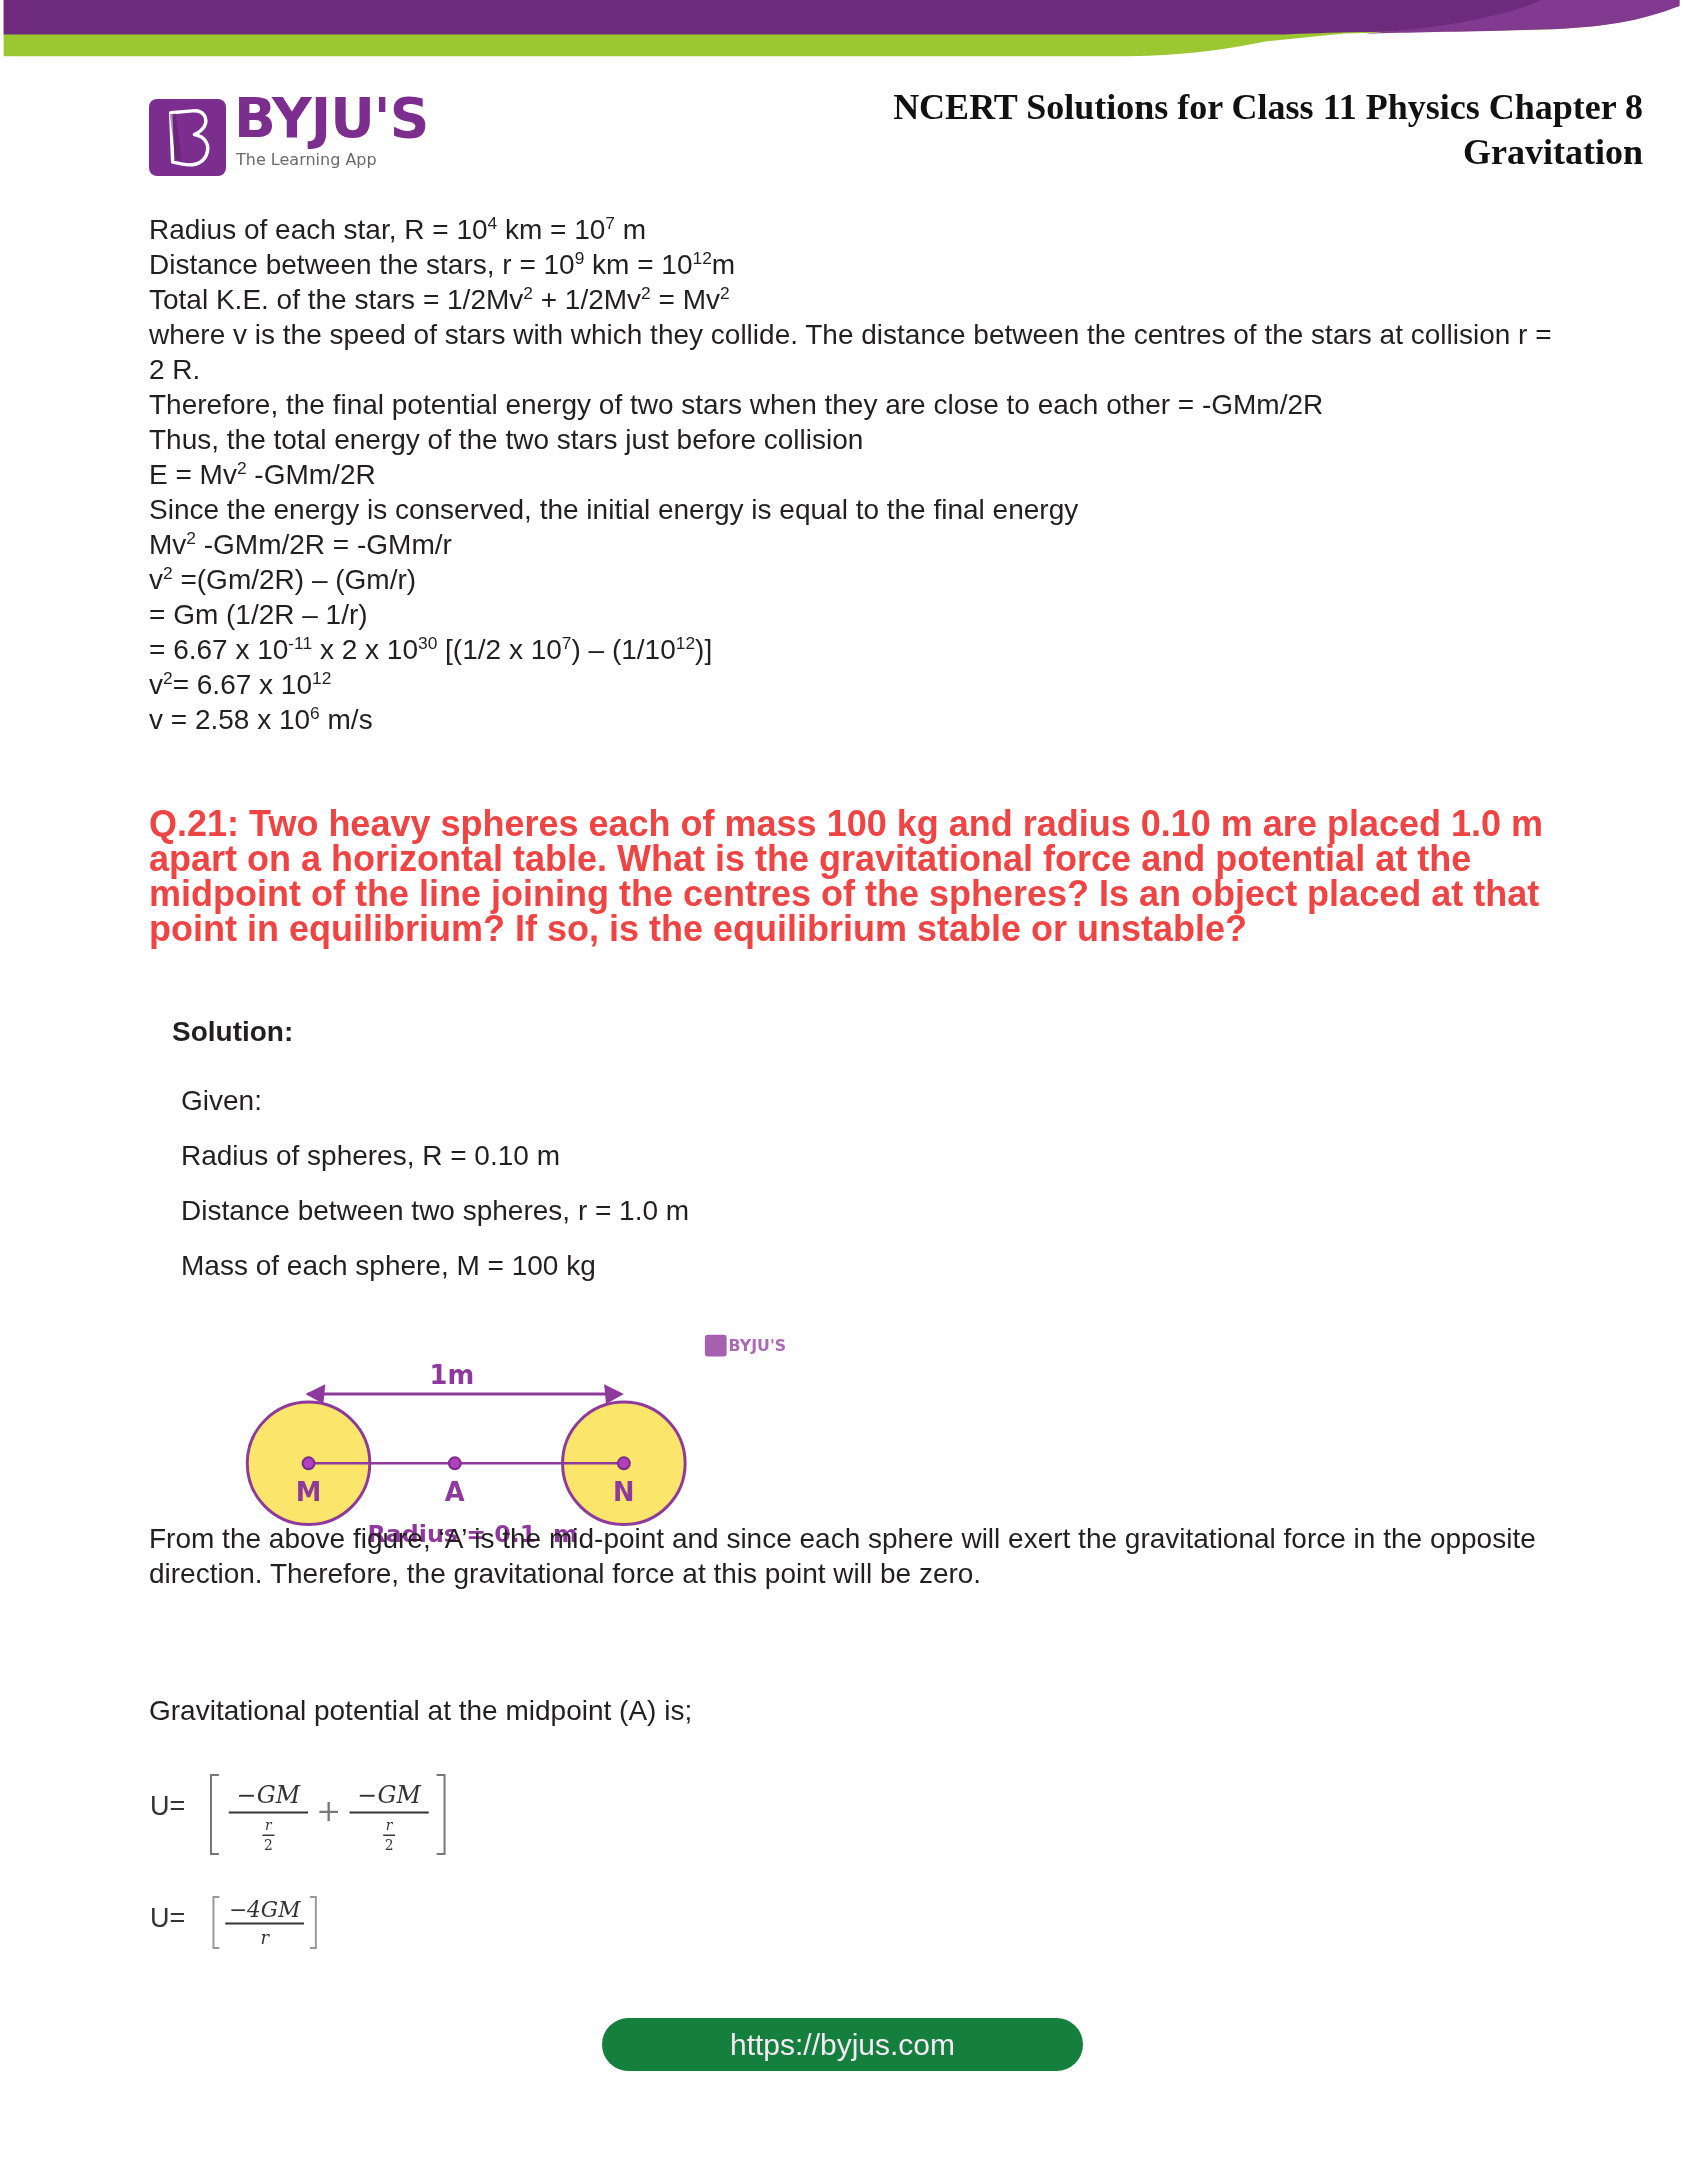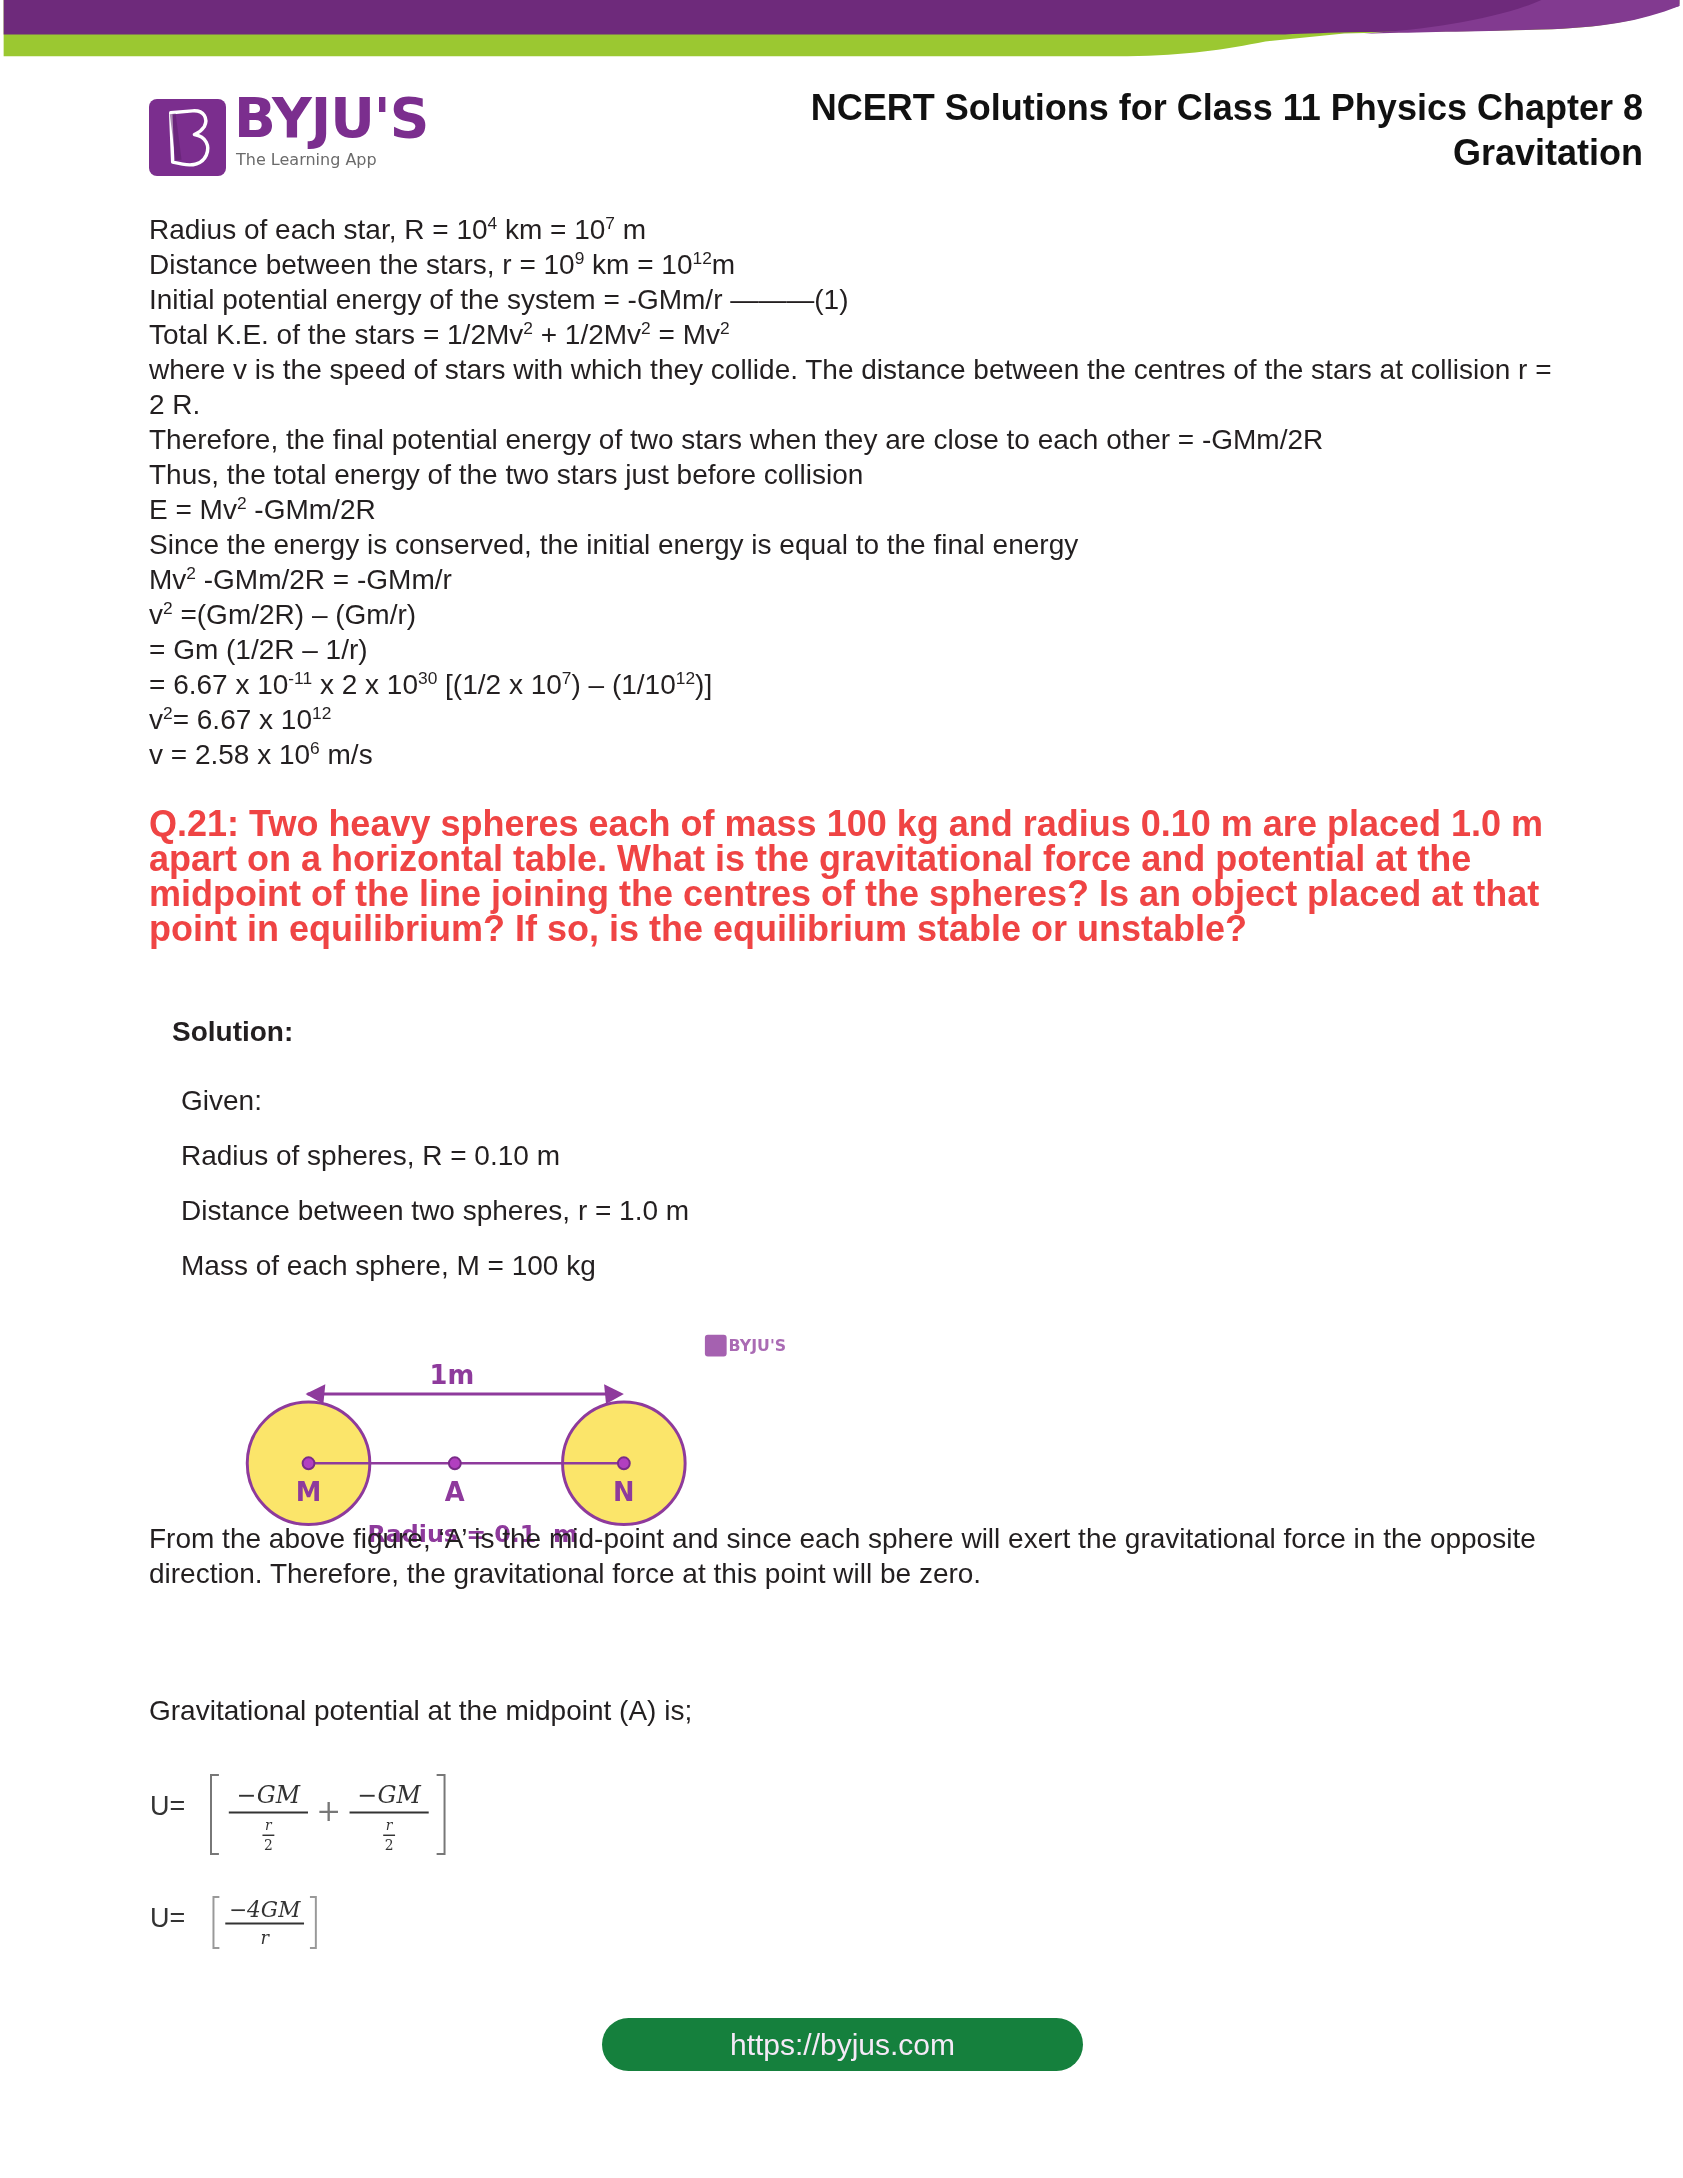--- a/index.html
+++ b/index.html
@@ -6,21 +6,21 @@
   html, body { width: 1683px; height: 2178px; background: #ffffff; overflow: hidden; }
   body { position: relative; font-family: "Liberation Sans", sans-serif; color: #231f20; }
 
   .top-band { position: absolute; left: 0; top: 0; width: 1683px; height: 69px; }
 
   .logo { position: absolute; left: 149px; top: 97px; width: 287px; height: 83px; }
   .logo-mark { position: absolute; left: 0; top: 2px; width: 77px; height: 77px; background: #7b2e8e; border-radius: 8px; }
   .logo-word { position: absolute; left: 85px; top: -6px; font-family: "DejaVu Sans", sans-serif; font-weight: bold; font-size: 55px; color: #7b2e8e; letter-spacing: -1px; line-height: 1; }
   .logo-tag { position: absolute; left: 87px; top: 55px; font-family: "DejaVu Sans", sans-serif; font-size: 16px; color: #6b6b6b; line-height: 1; }
 
-  .doc-title { position: absolute; right: 40px; top: 85px; text-align: right; font-family: Liberation Sans, sans-serif; font-weight: bold; font-size: 36px; line-height: 45px; color: #111; }
+  .doc-title { position: absolute; right: 40px; top: 85px; text-align: right; font-family: Liberation Serif, serif; font-weight: bold; font-size: 36px; line-height: 45px; color: #111; }
 
   .content { position: absolute; left: 149px; top: 212px; width: 1406px; font-size: 28px; color: #231f20; }
   .line { line-height: 35px; white-space: nowrap; }
   .line.wrap { white-space: normal; }
   sup { font-size: 62%; vertical-align: 0.55em; line-height: 0; }
 
   .question { position: absolute; left: 149px; top: 806px; width: 1406px; font-weight: bold; font-size: 36px; line-height: 35px; color: #ef4444; }
   .solution-label { position: absolute; left: 149px; top: 1014px; font-weight: bold; font-size: 28px; line-height: 35px; margin-left: 23px; }
 
   .given { position: absolute; left: 149px; top: 1083px; font-size: 28px; }
@@ -59,21 +59,20 @@
 </div>
 
 <div class="doc-title">
   <div>NCERT Solutions for Class 11 Physics Chapter 8</div>
   <div>Gravitation</div>
 </div>
 
 <div class="content" id="prev-lines">
     <div class="line">Radius of each star, R = 10<sup>4</sup> km = 10<sup>7</sup> m</div>
     <div class="line">Distance between the stars, r = 10<sup>9</sup> km = 10<sup>12</sup>m</div>
-    <div class="line">Initial potential energy of the system = -GMm/r ———(1)</div>
     <div class="line">Total K.E. of the stars = 1/2Mv<sup>2</sup> + 1/2Mv<sup>2</sup> = Mv<sup>2</sup></div>
     <div class="line wrap">where v is the speed of stars with which they collide. The distance between the centres of the stars at collision r = 2 R.</div>
     <div class="line">Therefore, the final potential energy of two stars when they are close to each other = -GMm/2R</div>
     <div class="line">Thus, the total energy of the two stars just before collision</div>
     <div class="line">E = Mv<sup>2</sup> -GMm/2R</div>
     <div class="line">Since the energy is conserved, the initial energy is equal to the final energy</div>
     <div class="line">Mv<sup>2</sup> -GMm/2R = -GMm/r</div>
     <div class="line">v<sup>2</sup> =(Gm/2R) – (Gm/r)</div>
     <div class="line">= Gm (1/2R – 1/r)</div>
     <div class="line">= 6.67 x 10<sup>-11</sup> x 2 x 10<sup>30</sup> [(1/2 x 10<sup>7</sup>) – (1/10<sup>12</sup>)]</div>

